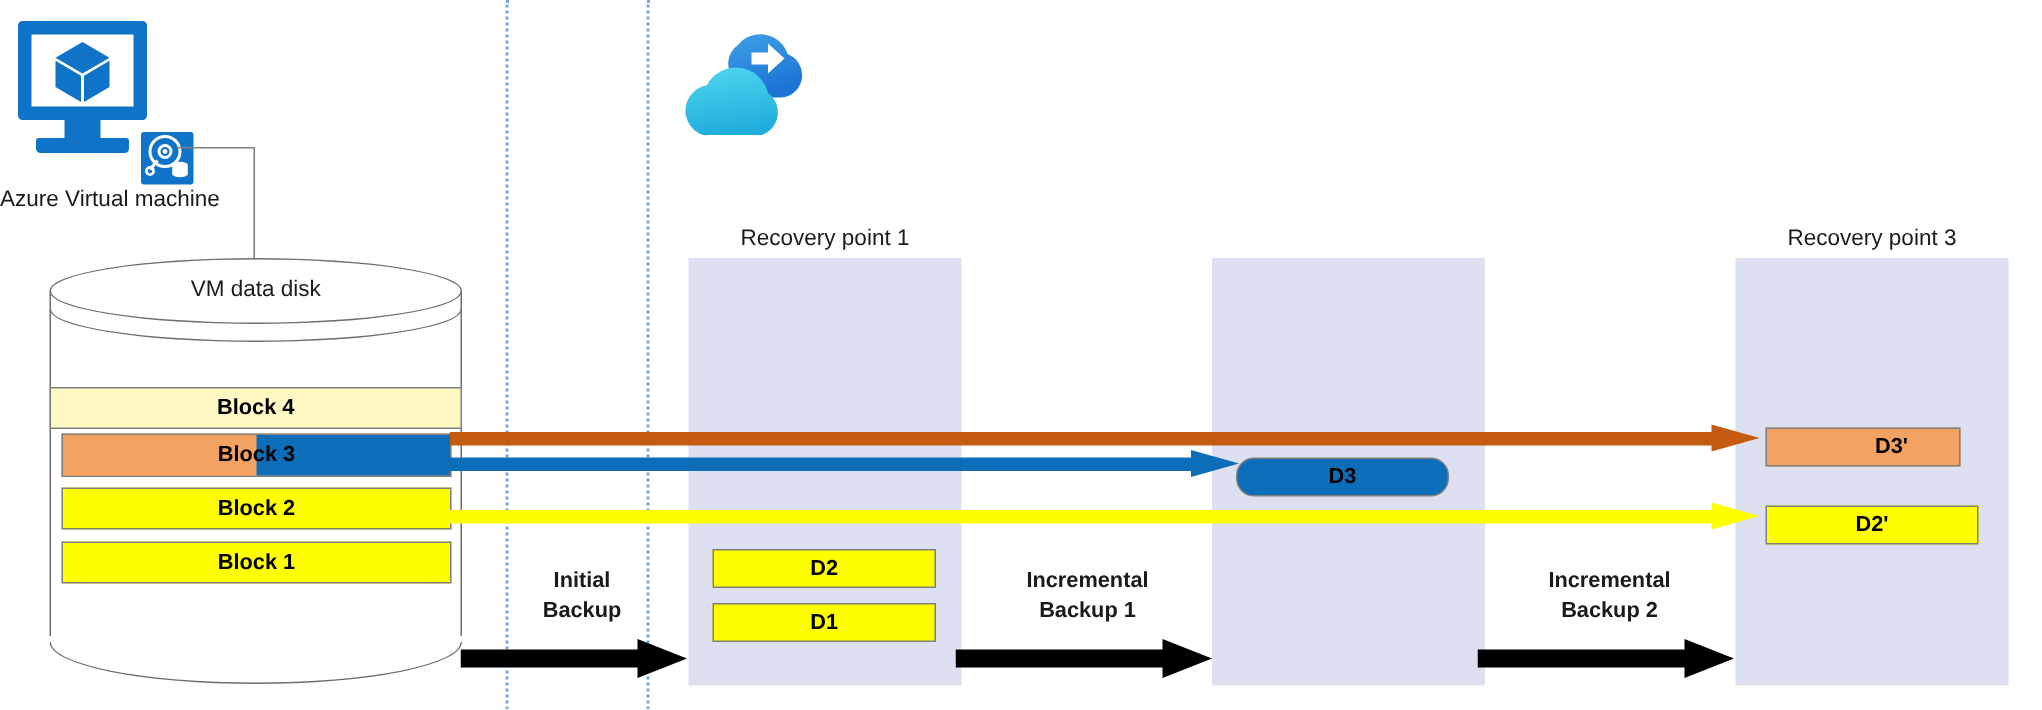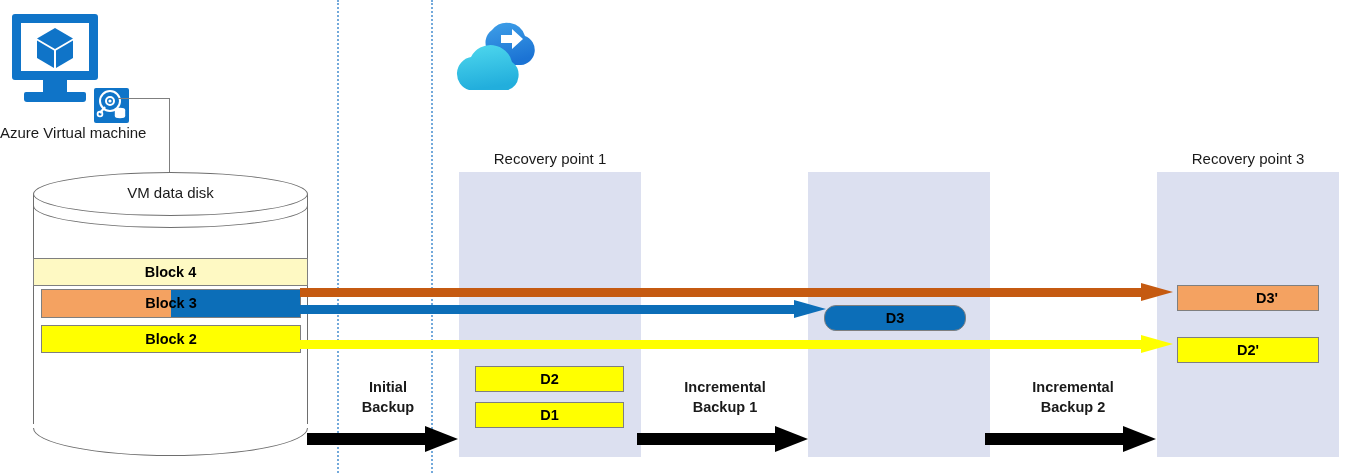--- a/index.html
+++ b/index.html
@@ -242,20 +242,23 @@
     <div class="blk" style="left:8px; top:117px; width:260px; height:29px; background:#F4A261;">
       <div class="blk-split-left" style="background:#F4A261;"></div>
       <div class="blk-split-right" style="background:#0C6EB8;"></div>
       <span class="blk-label">Block 3</span>
     </div>
 
     <div class="blk" style="left:8px; top:153px; width:260px; height:28px; background:#FFFF00;">
       <span class="blk-label">Block 2</span>
     </div>
 
+    <div class="blk" style="left:8px; top:189px; width:260px; height:28px; background:#FFFF00;">
+      <span class="blk-label">Block 1</span>
+    </div>
   </div>
 
   <div class="rp-panel" style="left:459px; top:172px; width:182px; height:285px;"></div>
   <div class="rp-title" style="left:459px; top:150px; width:182px;">Recovery point 1</div>
 
   <div class="rp-panel" style="left:808px; top:172px; width:182px; height:285px;"></div>
 
   <div class="rp-panel" style="left:1157px; top:172px; width:182px; height:285px;"></div>
   <div class="rp-title" style="left:1157px; top:150px; width:182px;">Recovery point 3</div>
 
@@ -284,21 +287,21 @@
     <span>D2</span>
   </div>
   <div class="dbox" style="left:475px; top:402px; width:149px; height:26px; background:#FFFF00;">
     <span>D1</span>
   </div>
 
   <div class="dbox" style="left:824px; top:305px; width:142px; height:26px; background:#0C6EB8; color:#000;border-radius:12px;">
     <span>D3</span>
   </div>
 
-  <div class="dbox" style="left:1177px; top:285px; width:142px; height:26px; background:#F4A261;padding-left:38px;">
+  <div class="dbox" style="left:1177px; top:285px; width:130px; height:26px; background:#F4A261;padding-left:38px;">
     <span>D3'</span>
   </div>
   <div class="dbox" style="left:1177px; top:337px; width:142px; height:26px; background:#FFFF00;">
     <span>D2'</span>
   </div>
 
   <div class="step-label" style="left:345px; top:378px; width:86px;">Initial
 Backup</div>
   <div class="step-label" style="left:648px; top:378px; width:154px;">Incremental
 Backup 1</div>

